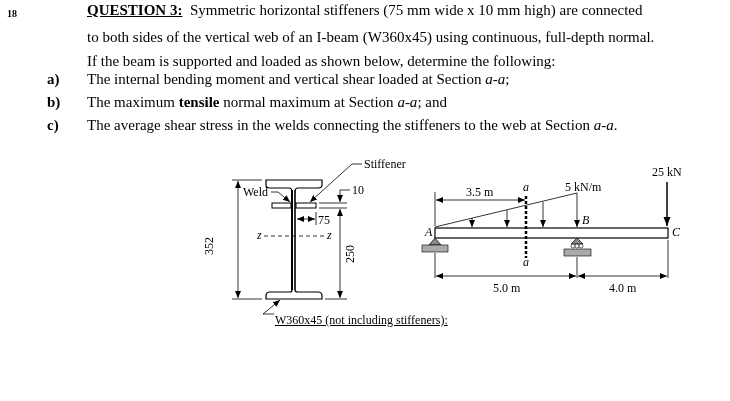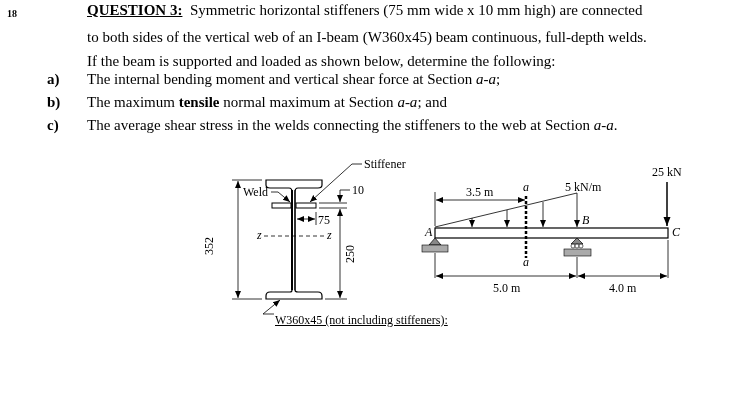--- a/index.html
+++ b/index.html
@@ -20,26 +20,26 @@
 </style>
 </head>
 <body>
 
 <div class="abs qnum">18</div>
 
 <div class="abs line" style="top:2px;">
   <span class="q-title">QUESTION 3:</span>&nbsp;
   <span>Symmetric horizontal stiffeners (75 mm wide x 10 mm high) are connected</span>
 </div>
-<div class="abs line" style="top:29px;">to both sides of the vertical web of an I-beam (W360x45) beam continuous, full-depth welds.</div>
+<div class="abs line" style="top:29px;">to both sides of the vertical web of an I-beam (W360x45) using continuous, full-depth normal.</div>
 <div class="abs line" style="top:53px;">If the beam is supported and loaded as shown below, determine the following:</div>
 
 <div class="abs item-label" style="top:71px;">a)</div>
 <div class="abs line" style="top:71px;">
-  <span>The internal bending moment and vertical shear force at Section </span><span class="it">a-a</span><span>;</span>
+  <span>The internal bending moment and vertical shear loaded at Section </span><span class="it">a-a</span><span>;</span>
 </div>
 
 <div class="abs item-label" style="top:94px;">b)</div>
 <div class="abs line" style="top:94px;">
   <span>The maximum </span><b class="bold">tensile</b><span> normal maximum at Section </span><span class="it">a-a</span><span>; and</span>
 </div>
 
 <div class="abs item-label" style="top:117px;">c)</div>
 <div class="abs line" style="top:117px;">
   <span>The average shear stress in the welds connecting the stiffeners to the web at Section </span><span class="it">a-a</span><span>.</span>

